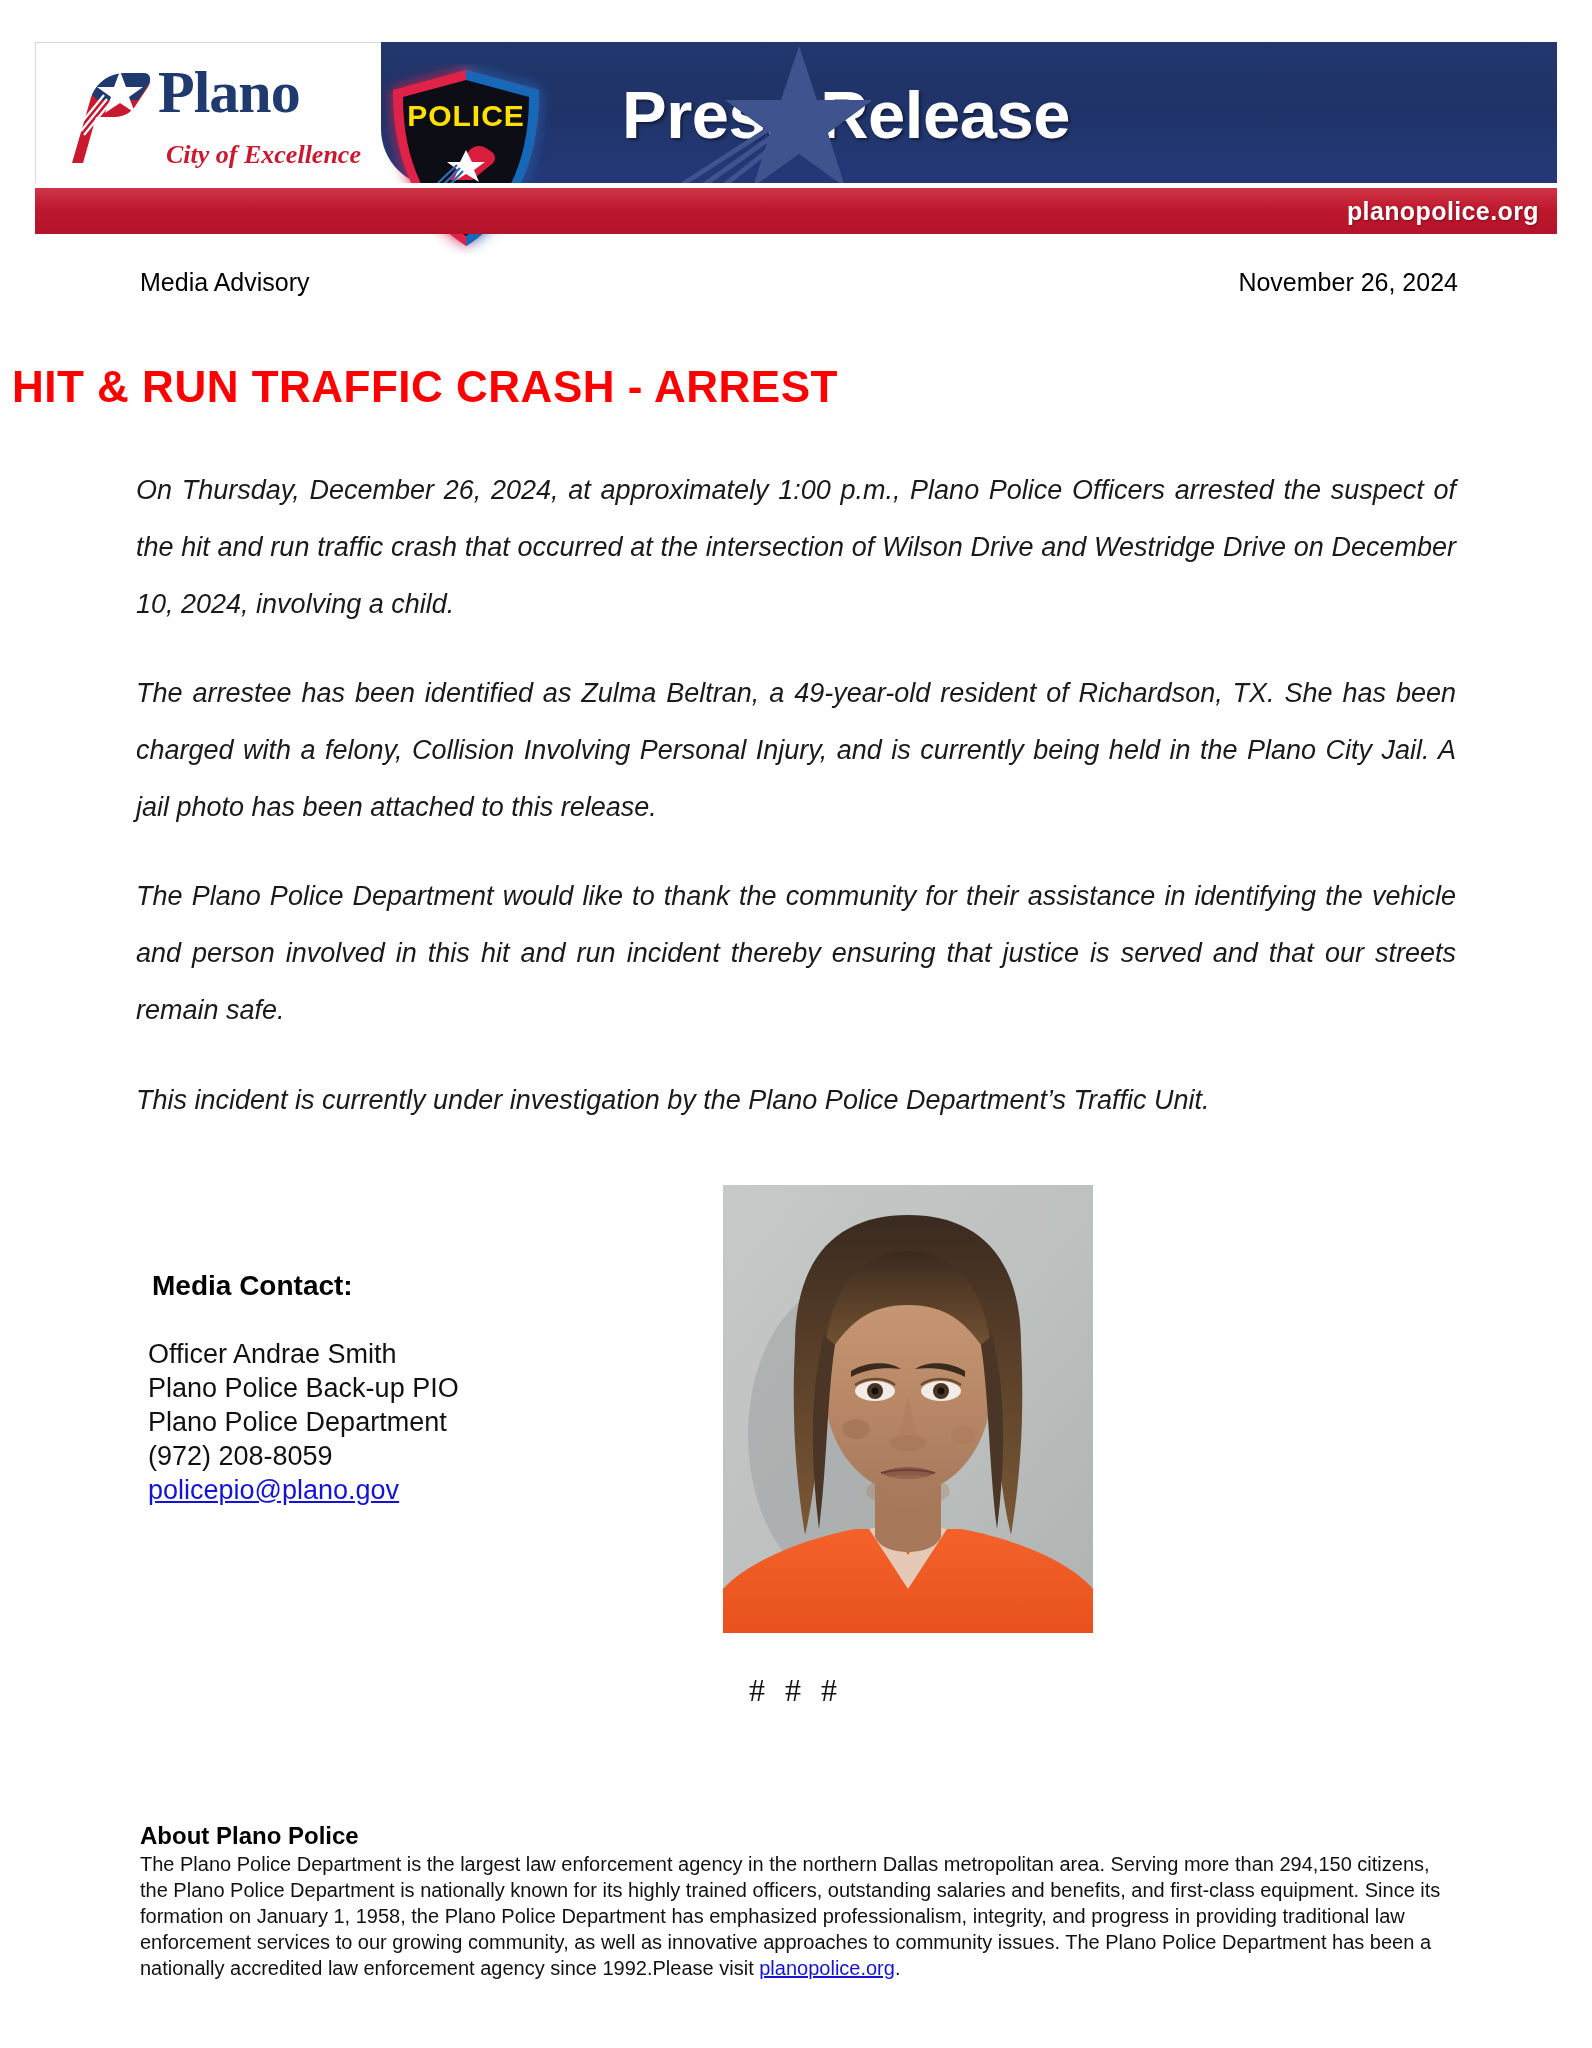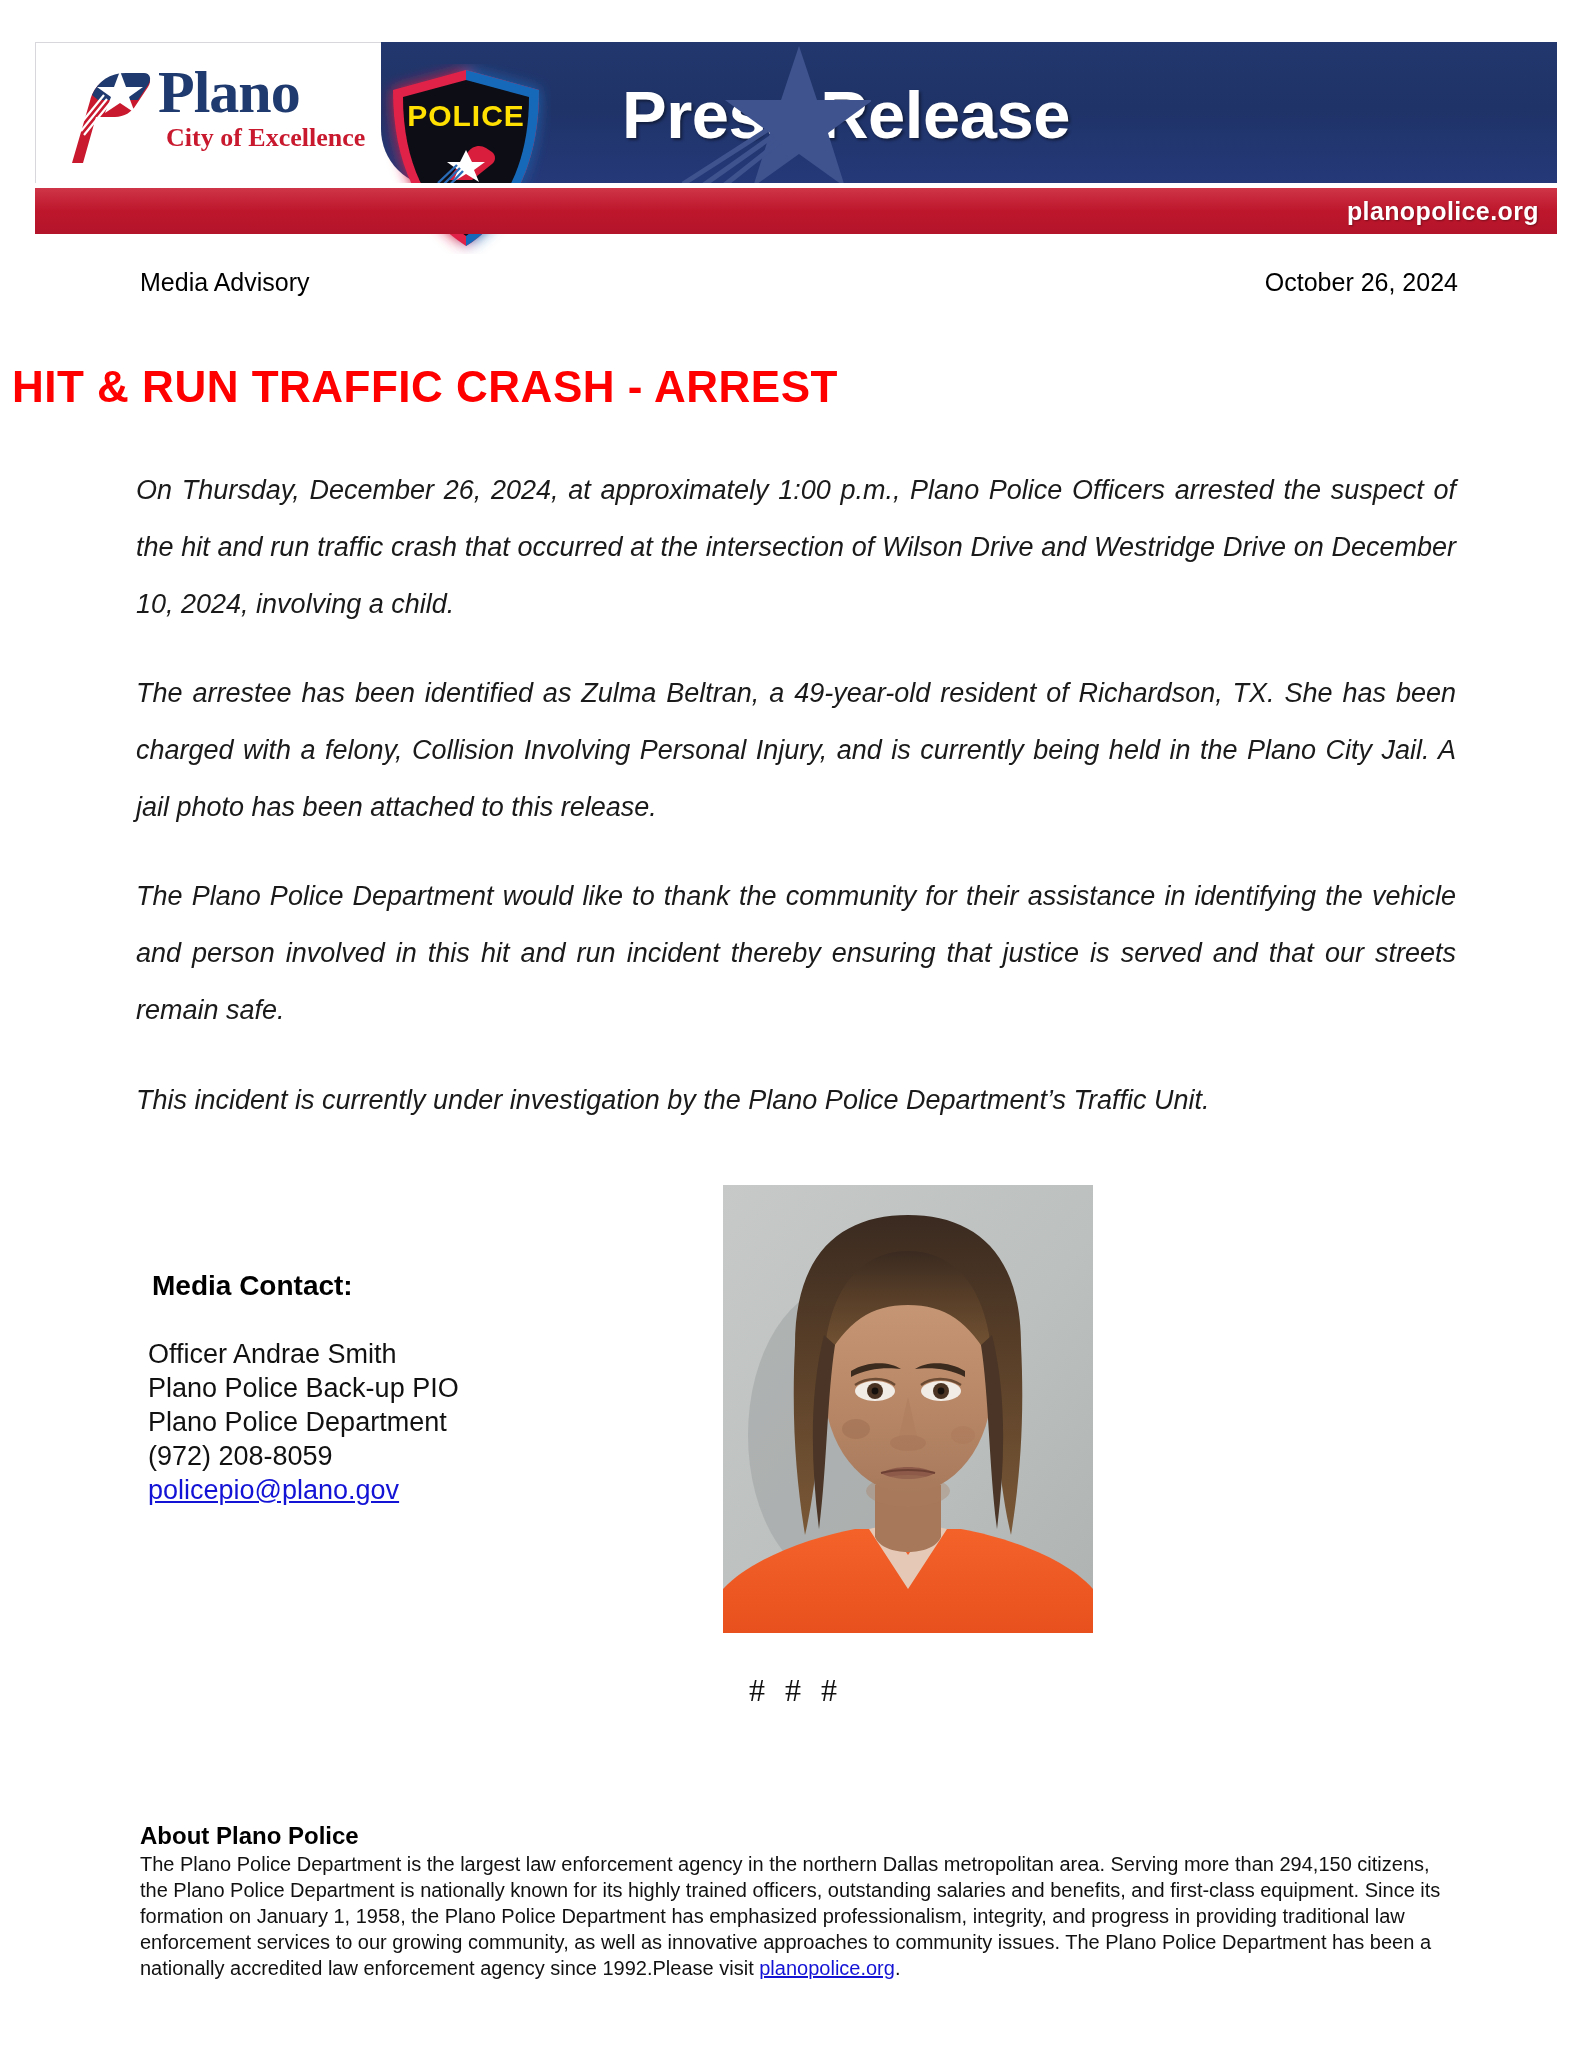--- a/index.html
+++ b/index.html
@@ -103,24 +103,25 @@
   .logo-text {
     position: absolute; left: 100px; top: 2px;
     color: #1f3a6e;
     font-family: "Liberation Serif", serif;
     font-size: 60px;
     font-weight: bold;
     letter-spacing: -1px;
     line-height: 62px;
   }
   .logo-tag {
-    position: absolute; left: 108px; top: 64px;
+    position: absolute; left: 108px; top: 81px;
     color: #c8192e;
     font-family: "Liberation Serif", serif;
     font-size: 26px;
+    font-style: italic;
     font-weight: bold;
   }
 
   
   .badge-wrap {
     position: absolute;
     left: 1135px; top: 22px;
     width: 170px; height: 190px;
   }
   
@@ -279,21 +280,21 @@
     <div class="hdr-divider"></div>
 
     <div class="hdr-redbar">
       <div class="hdr-redbar-sheen"></div>
       <div class="hdr-url">planopolice.org</div>
     </div>
   </div>
 
   <div class="advisory-row">
     <span>Media Advisory</span>
-    <span>October 26, 2024</span>
+    <span>November 26, 2024</span>
   </div>
 
   <div class="headline">HIT &amp; RUN TRAFFIC CRASH - ARREST</div>
 
   <div class="body-text" id="para1">On Thursday, December 26, 2024, at approximately 1:00 p.m., Plano Police Officers arrested the suspect of the hit and run traffic crash that occurred at the intersection of Wilson Drive and Westridge Drive on December 10, 2024, involving a child.</div>
   <div class="body-text" id="para2">The arrestee has been identified as Zulma Beltran, a 49-year-old resident of Richardson, TX. She has been charged with a felony, Collision Involving Personal Injury, and is currently being held in the Plano City Jail. A jail photo has been attached to this release.</div>
   <div class="body-text" id="para3">The Plano Police Department would like to thank the community for their assistance in identifying the vehicle and person involved in this hit and run incident thereby ensuring that justice is served and that our streets remain safe.</div>
   <div class="body-text" id="para4">This incident is currently under investigation by the Plano Police Department’s Traffic Unit.</div>
 
   <div class="contact-title">Media Contact:</div>

